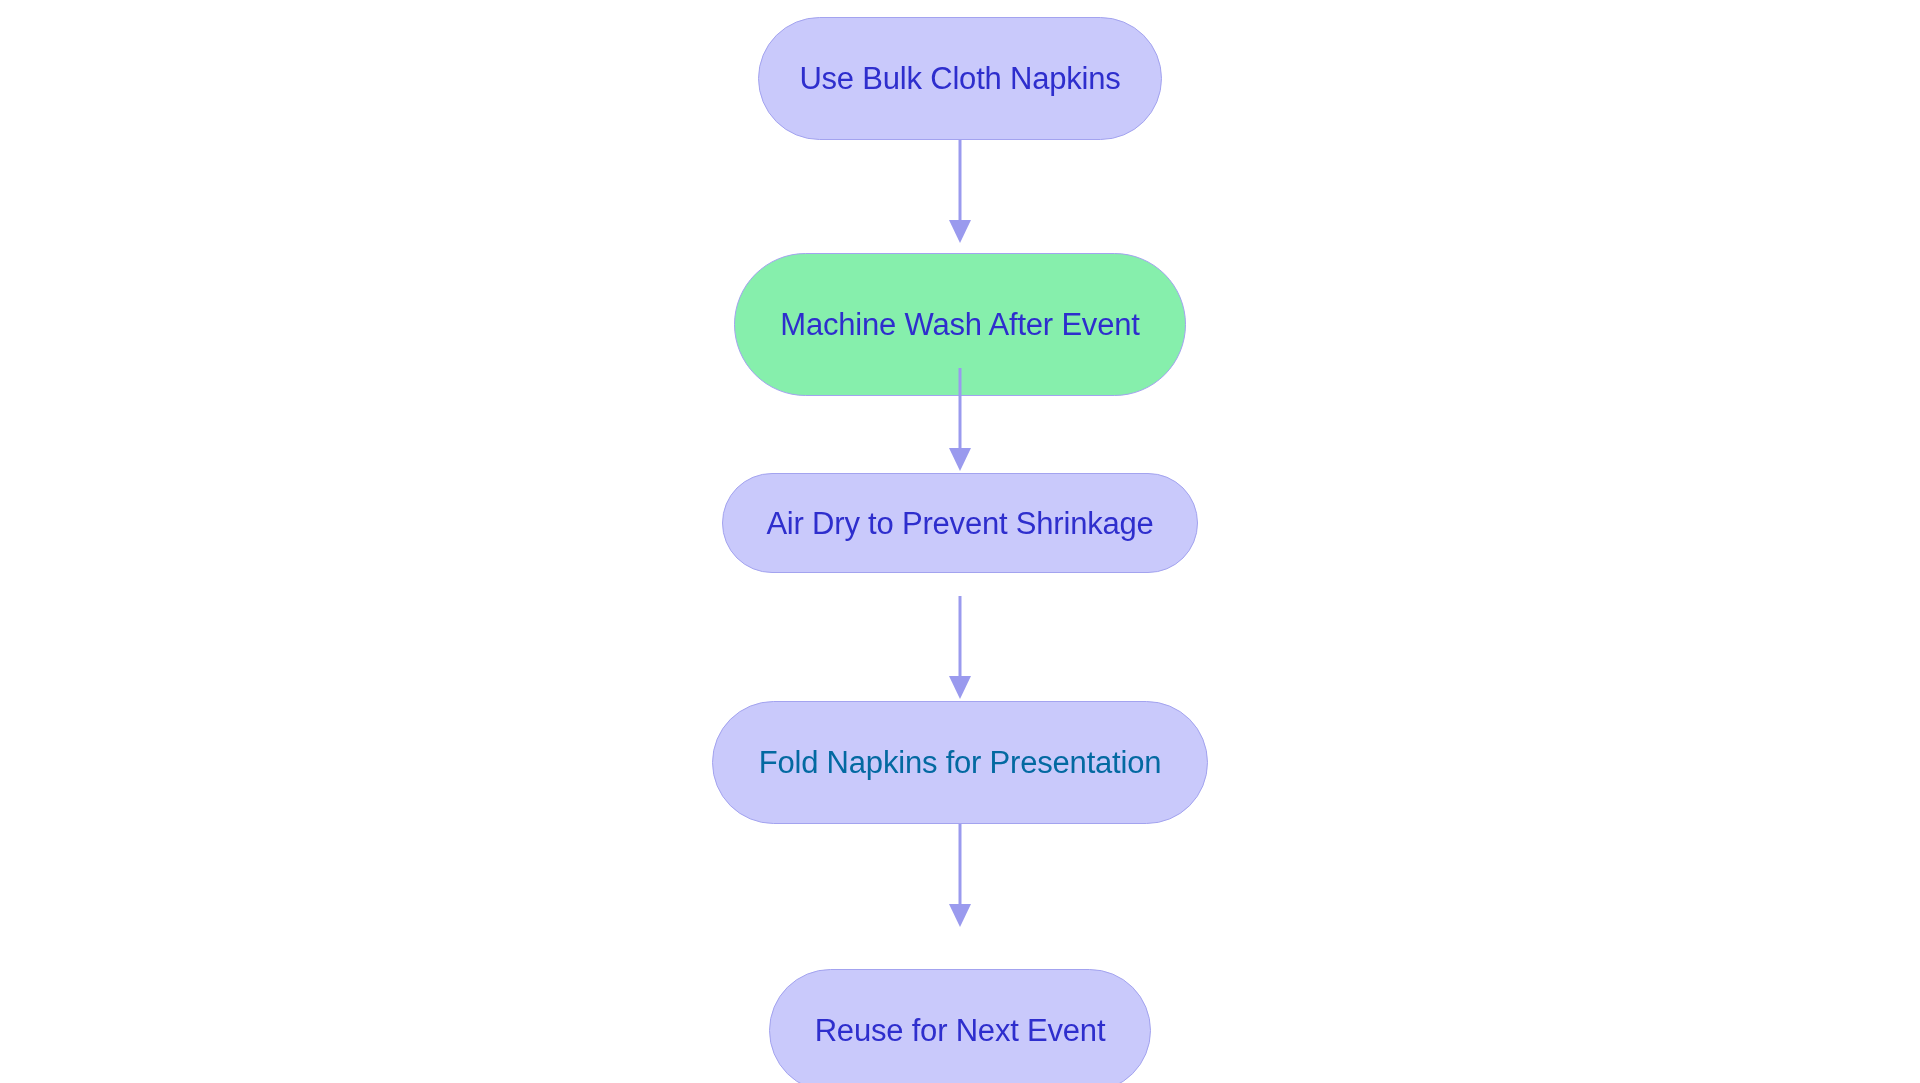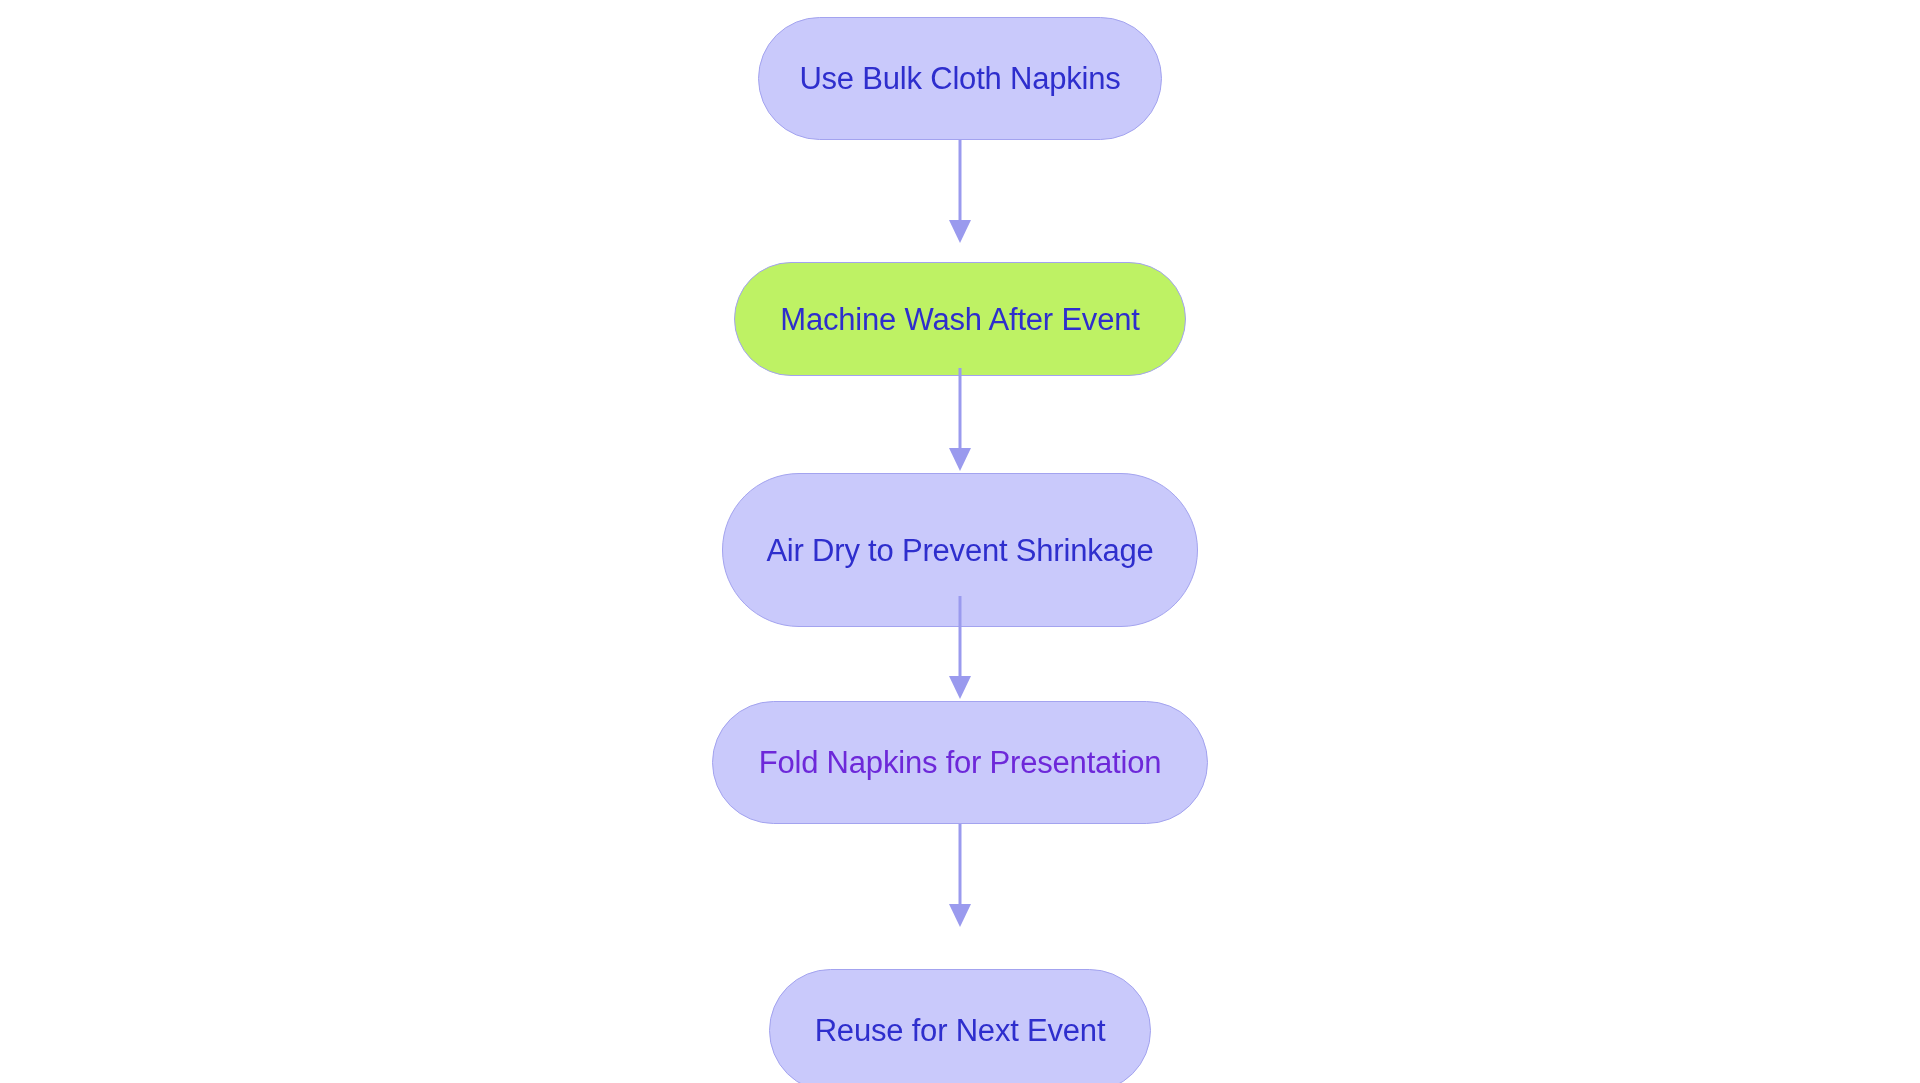--- a/index.html
+++ b/index.html
@@ -66,44 +66,44 @@
     <span class="flow-node-label" style="color: rgb(46, 46, 205);">Use Bulk Cloth Napkins</span>
   </div>
 
   <div class="connector" style="height: 105px; top: 140px;">
     <svg width="40" height="105" viewBox="0 0 40 105" xmlns="http://www.w3.org/2000/svg">
       <line x1="20" y1="0" x2="20" y2="88" stroke="#9a9aee" stroke-width="3"></line>
       <polygon points="20,103 9,80 31,80" fill="#9a9aee"></polygon>
     </svg>
   </div>
 
-  <div class="flow-node" style="width: 452px; height: 114px; top: 262px; background: #bef264; border-color: rgb(163, 163, 239);">
+  <div class="flow-node" style="width: 452px; height: 143px; top: 253px; background: #86efac; border-color: rgb(163, 163, 239);">
     <span class="flow-node-label" style="color: rgb(46, 46, 205);">Machine Wash After Event</span>
   </div>
 
   <div class="connector" style="height: 105px; top: 368px;">
     <svg width="40" height="105" viewBox="0 0 40 105" xmlns="http://www.w3.org/2000/svg">
       <line x1="20" y1="0" x2="20" y2="88" stroke="#9a9aee" stroke-width="3"></line>
       <polygon points="20,103 9,80 31,80" fill="#9a9aee"></polygon>
     </svg>
   </div>
 
-  <div class="flow-node" style="width: 476px; height: 154px; top: 473px; background: rgb(201, 201, 251); border-color: rgb(163, 163, 239);">
+  <div class="flow-node" style="width: 476px; height: 100px; top: 473px; background: rgb(201, 201, 251); border-color: rgb(163, 163, 239);">
     <span class="flow-node-label" style="color: rgb(46, 46, 205);">Air Dry to Prevent Shrinkage</span>
   </div>
 
   <div class="connector" style="height: 105px; top: 596px;">
     <svg width="40" height="105" viewBox="0 0 40 105" xmlns="http://www.w3.org/2000/svg">
       <line x1="20" y1="0" x2="20" y2="88" stroke="#9a9aee" stroke-width="3"></line>
       <polygon points="20,103 9,80 31,80" fill="#9a9aee"></polygon>
     </svg>
   </div>
 
   <div class="flow-node" style="width: 496px; height: 123px; top: 701px; background: rgb(201, 201, 251); border-color: rgb(163, 163, 239);">
-    <span class="flow-node-label" style="color: #6d28d9;">Fold Napkins for Presentation</span>
+    <span class="flow-node-label" style="color: #0369a1;">Fold Napkins for Presentation</span>
   </div>
 
   <div class="connector" style="height: 105px; top: 824px;">
     <svg width="40" height="105" viewBox="0 0 40 105" xmlns="http://www.w3.org/2000/svg">
       <line x1="20" y1="0" x2="20" y2="88" stroke="#9a9aee" stroke-width="3"></line>
       <polygon points="20,103 9,80 31,80" fill="#9a9aee"></polygon>
     </svg>
   </div>
 
   <div class="flow-node" style="width: 382px; height: 123px; top: 969px; background: rgb(201, 201, 251); border-color: rgb(163, 163, 239);">

